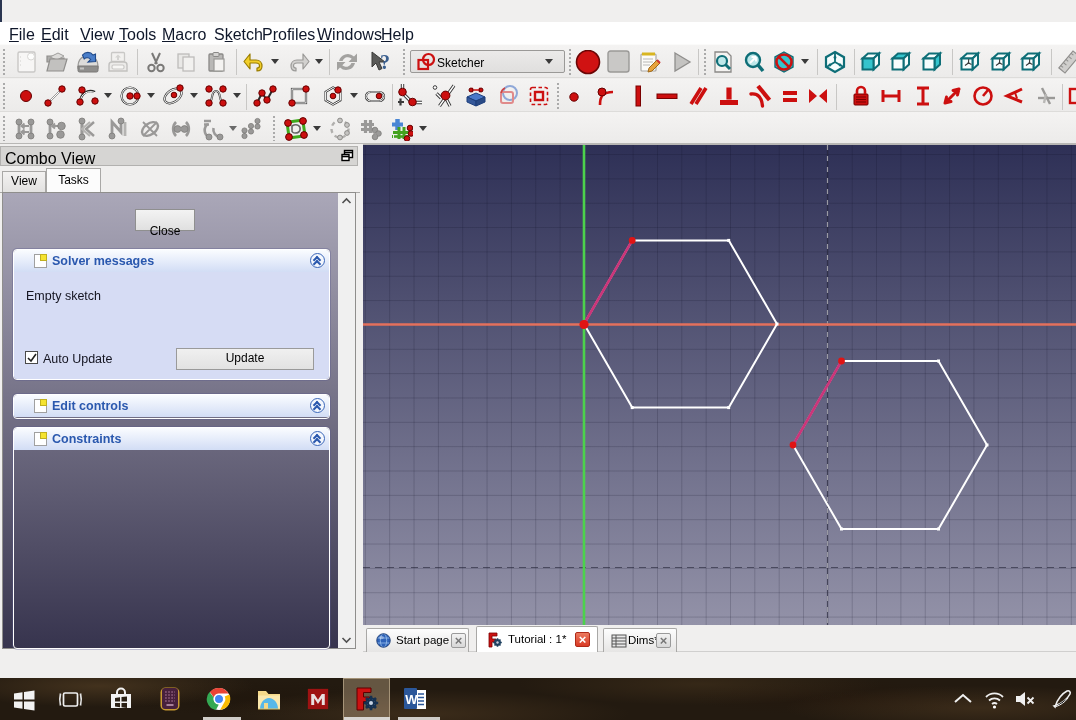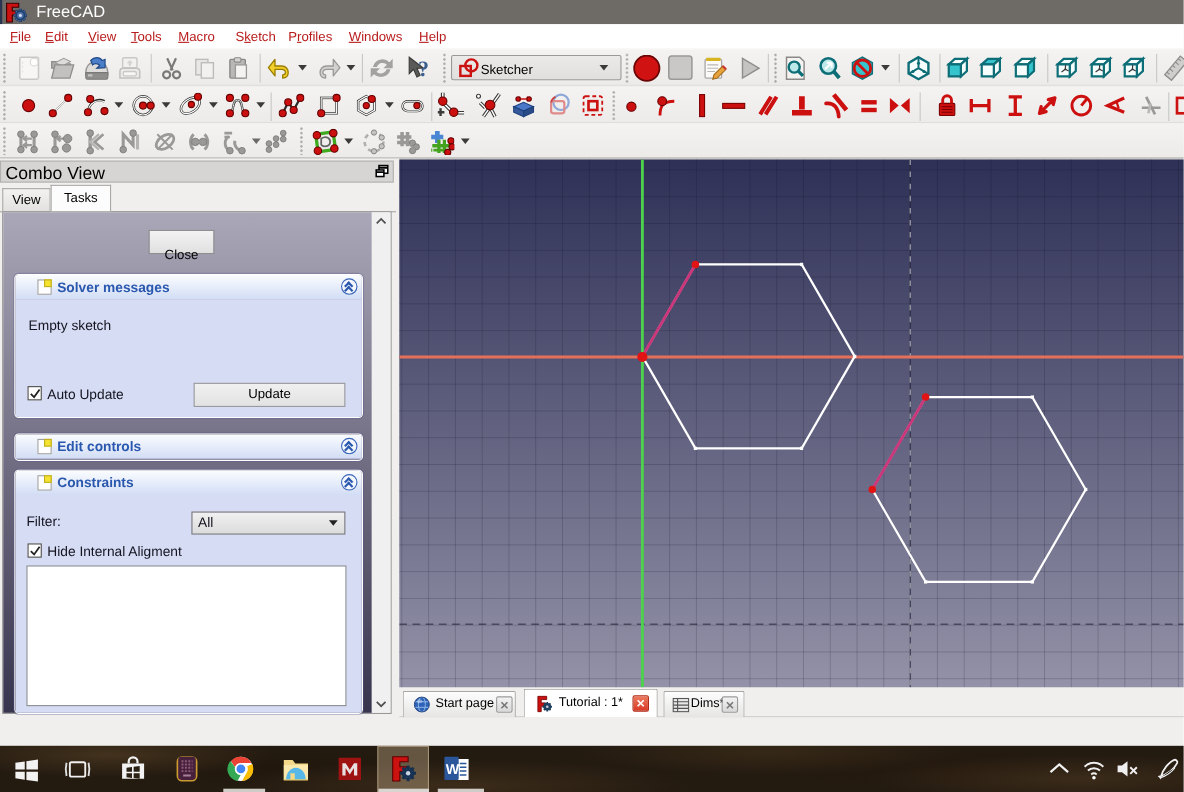--- a/index.html
+++ b/index.html
@@ -4,21 +4,21 @@
 html,body{width:1076px;height:720px;overflow:hidden}
 body{font-family:"Liberation Sans",sans-serif;-webkit-font-smoothing:antialiased}
 #app{position:absolute;left:0;top:0;width:1076px;height:720px;background:#f0efee}
 .abs{position:absolute}
 
 #titlebar{left:0;top:0;width:1076px;height:22px;background:#6e6a66}
 #titlebar .t{left:33px;top:2px;color:#fff;font-size:15px}
 #leftedge{left:0;top:0;width:2px;height:22px;background:#2a3550}
 
 #menubar{left:0;top:22px;width:1076px;height:22px;background:#fff}
-.mi{position:absolute;top:4px;font-size:12px;color:#b91c1c}
+.mi{position:absolute;top:4px;font-size:16px;color:#0f172a}
 .mi u{text-decoration:underline}
 
 .trow{left:0;width:1076px;background:linear-gradient(#f4f3f2,#ecebea)}
 #trow1{top:44px;height:34px;border-top:1px solid #fbfbfa;border-bottom:1px solid #dddcda}
 #trow2{top:79px;height:33px;border-bottom:1px solid #dddcda}
 #trow3{top:112px;height:32px;border-bottom:1px solid #b8b7b5}
 .handle{position:absolute;width:4px;background-image:radial-gradient(circle at 2px 2px,#aaa 1px,transparent 1.2px);background-size:4px 4px}
 .sep{position:absolute;width:1px;background:#c8c7c5}
 .tbi{position:absolute}
 .dd{position:absolute;width:0;height:0;border-left:4px solid transparent;border-right:4px solid transparent;border-top:5px solid #3a3a3a}
@@ -71,32 +71,20 @@
   radial-gradient(ellipse 300px 34px at 420px 36px, rgba(130,95,55,.26), transparent 70%),
   radial-gradient(ellipse 260px 30px at 700px 6px, rgba(120,90,50,.22), transparent 70%),
   radial-gradient(ellipse 280px 32px at 980px 30px, rgba(130,95,55,.25), transparent 70%),
   radial-gradient(ellipse 200px 26px at 250px 20px, rgba(30,20,10,.5), transparent 70%),
   radial-gradient(ellipse 220px 26px at 840px 20px, rgba(35,22,12,.5), transparent 70%),
   #231a10}
 .tki{position:absolute}
 </style></head>
 <body>
 <div id="app">
-<div id="titlebar" class="abs">
-      <svg class="abs" style="left:5px;top:2px" width="24" height="19" viewBox="0 0 24 19">
-<path d="M1 1h11v3.6H6.2V8h4.6v3.6H6.2V18H1z" fill="#cc1111" stroke="#3a0000" stroke-width="1"></path>
-<g>
-          <path d="M13.5 6v12M7.5 12h12M9.3 7.8l8.4 8.4M17.7 7.8l-8.4 8.4" stroke="#1d3f6d" stroke-width="3"></path>
-<path d="M13.5 6.6v10.8M8.1 12h10.8M9.7 8.2l7.6 7.6M17.3 8.2l-7.6 7.6" stroke="#4a6fa5" stroke-width="1.6"></path>
-<circle cx="13.5" cy="12" r="3.8" fill="#4a6fa5" stroke="#1d3f6d" stroke-width="1.6"></circle>
-<circle cx="13.5" cy="12" r="1.4" fill="#d0dcec"></circle>
-        </g>
-      </svg>
-<span class="t abs">FreeCAD</span>
-    </div>
 <div id="leftedge" class="abs"></div>
 <div id="menubar" class="abs">
       <div class="mi" style="left:9px"><u>F</u>ile</div>
       <div class="mi" style="left:41px"><u>E</u>dit</div>
       <div class="mi" style="left:80px"><u>V</u>iew</div>
       <div class="mi" style="left:119px"><u>T</u>ools</div>
       <div class="mi" style="left:162px"><u>M</u>acro</div>
       <div class="mi" style="left:214px">S<u>k</u>etch</div>
       <div class="mi" style="left:262px">P<u>r</u>ofiles</div>
       <div class="mi" style="left:317px"><u>W</u>indows</div>
@@ -571,34 +559,20 @@
       </div>
     </div>
     <div class="sect" style="top:427px;height:222px">
       <div class="secthead">
         <div class="noteicon"></div>
         <div class="ttl">Constraints</div>
         <div class="chev">
           <i style="top:3.2px"></i>
           <i style="top:7.2px"></i>
         </div>
-      </div>
-      <div class="sectbody" style="position:relative;height:199px">
-        <div class="lbl" style="left:10px;top:17px;font-size:12.5px">Filter:</div>
-        <div class="abs" style="left:160px;top:15px;width:140px;height:21px;background:linear-gradient(#f0f0f0,#dcdcdc);border:1px solid #7a7a7a">
-          <div class="lbl" style="left:5px;top:2px;font-size:12.5px">All</div>
-          <div class="dd" style="right:6px;top:7px;border-top-color:#222"></div>
-        </div>
-        <div class="cbx" style="left:11px;top:44px">
-          <svg width="12" height="12" viewBox="0 0 12 12">
-            <path d="M2 6l3 3 5-7" fill="none" stroke="#222" stroke-width="1.6"></path>
-          </svg>
-        </div>
-        <div class="lbl" style="left:29px;top:44px;font-size:12.5px">Hide Internal Aligment</div>
-        <div class="abs" style="left:10px;top:64px;width:291px;height:128px;background:#fff;border:1px solid #828790"></div>
       </div>
     </div>
 <div id="vpline" class="abs"></div>
 <div id="viewport" class="abs">
       <svg class="abs" style="left:0;top:0" width="713" height="480">
         <line x1="464.5" y1="0" x2="464.5" y2="480" stroke="rgba(40,40,60,.65)" stroke-width="1.2"></line>
         <line x1="464.5" y1="0" x2="464.5" y2="480" stroke="#9a9aa4" stroke-width="1.2" stroke-dasharray="5 6"></line>
         <line x1="0" y1="422.5" x2="713" y2="422.5" stroke="rgba(35,35,55,.6)" stroke-width="1.2" stroke-dasharray="7 5"></line>
         <line x1="0" y1="179.5" x2="713" y2="179.5" stroke="#e4705c" stroke-width="2.6"></line>
         <line x1="221" y1="0" x2="221" y2="480" stroke="#4cd24c" stroke-width="2.6"></line>

